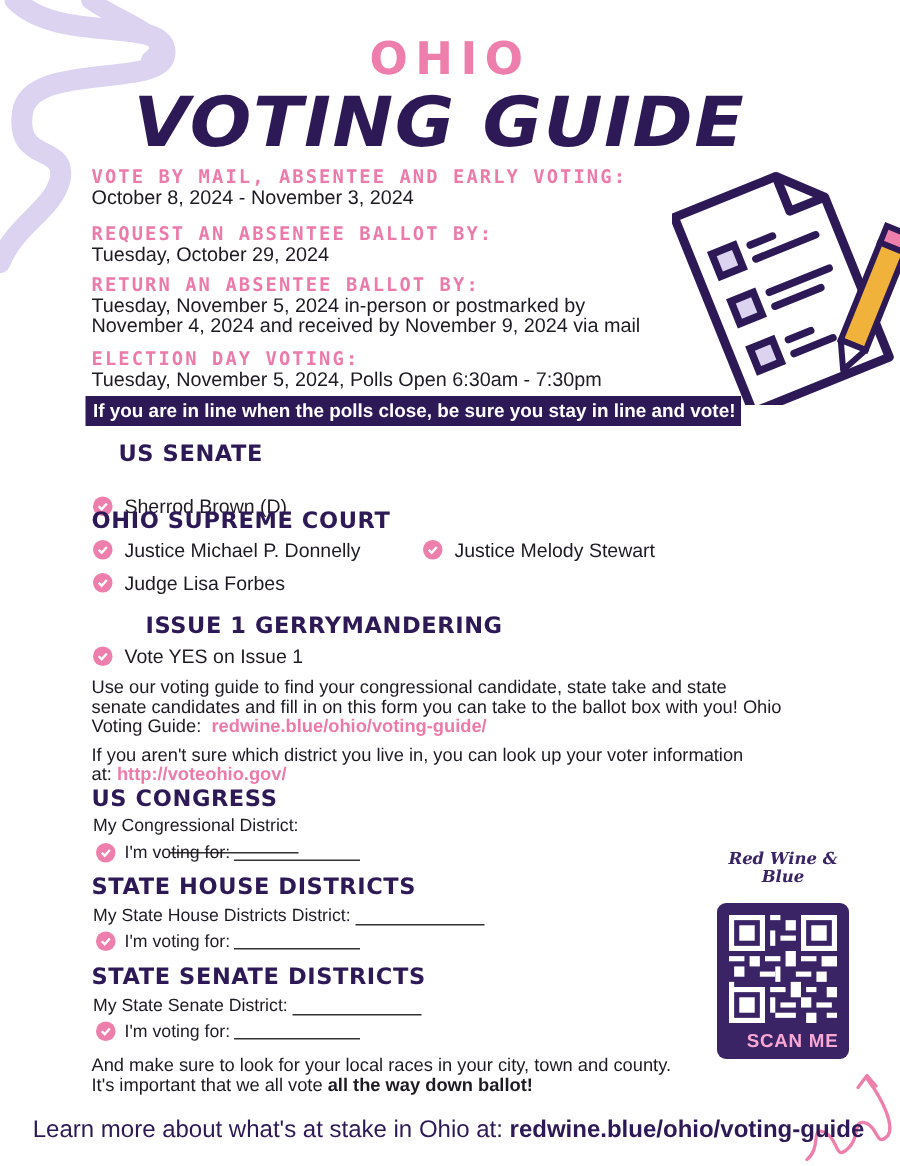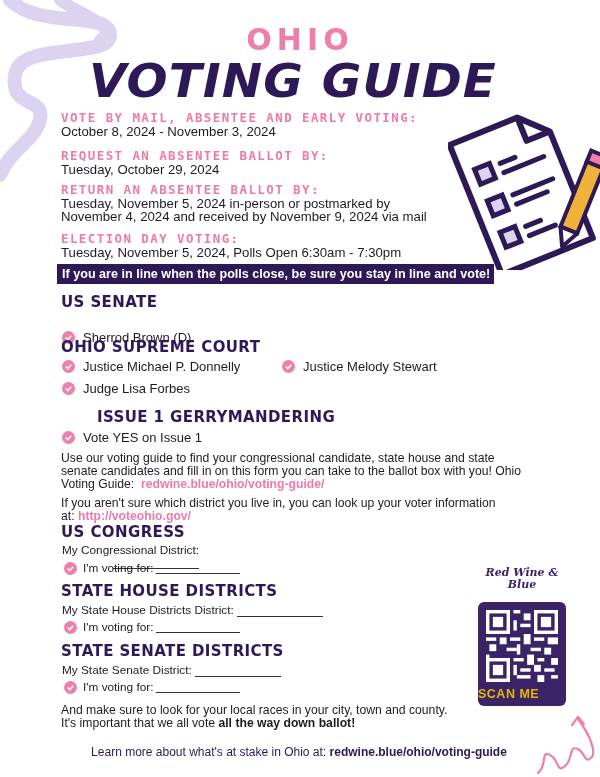--- a/index.html
+++ b/index.html
@@ -13,23 +13,23 @@
   .banner{position:absolute;left:57px;top:264px;width:437px;height:20px;background:#2e1957;color:#fff;font-weight:bold;font-size:12.6px;line-height:20px;padding-left:5px;box-sizing:border-box;white-space:nowrap;}
   .sec-h{position:absolute;left:61px;font-family:"DejaVu Sans",sans-serif;font-weight:bold;font-size:15px;color:#2e1957;letter-spacing:0.4px;line-height:18px;white-space:nowrap;}
   .check-item{position:absolute;display:flex;align-items:center;font-size:13px;color:#1e1a24;white-space:nowrap;}
   .check{width:13px;height:13px;border-radius:50%;background:#ee7eab;display:inline-flex;align-items:center;justify-content:center;margin-right:8px;flex-shrink:0;}
   .para{position:absolute;left:61px;font-size:12.2px;line-height:13px;color:#1e1a24;width:500px;}
   .link{color:#ec7aaa;font-weight:bold;}
   .field{position:absolute;font-size:11.8px;color:#1e1a24;white-space:nowrap;display:flex;align-items:flex-end;}
   .blank{display:inline-block;border-bottom:1px solid #333;height:11px;margin-left:3px;}
   .qr-box{position:absolute;left:478px;top:602px;width:88px;height:104px;background:#3a2466;border-radius:6px;}
   .qr-inner{position:absolute;left:8px;top:8px;width:72px;height:72px;}
-  .scan{position:absolute;left:0;top:85px;width:81px;text-align:left;color:#eab308;font-size:12.5px;font-weight:bold;letter-spacing:0.5px;}
+  .scan{position:absolute;left:0;top:85px;width:81px;text-align:right;color:#f9a8d4;font-size:12.5px;font-weight:bold;letter-spacing:0.5px;}
   .bottom-note{position:absolute;left:61px;top:704px;font-size:12.2px;line-height:13px;color:#1e1a24;}
-  .footer{position:absolute;left:0;top:745px;width:598px;text-align:center;font-size:12px;color:#2e1957;}
+  .footer{position:absolute;left:0;top:745px;width:598px;text-align:center;font-size:16px;color:#2e1957;}
   .footer b{color:#2e1957;}
 </style>
 </head>
 <body>
 
 <svg class="scribble" width="130" height="200" viewBox="0 0 130 200">
   <path d="M10 0 C 40 30, 110 10, 110 35 C 110 60, 20 40, 15 75 C 10 110, 45 95, 40 120 C 35 140, 10 150, 0 175" fill="none" stroke="#dcd3f0" stroke-width="14" stroke-linecap="round"></path>
   <path d="M60 0 C 80 15, 120 25, 100 40" fill="none" stroke="#dcd3f0" stroke-width="12" stroke-linecap="round"></path>
 </svg>
 
@@ -70,21 +70,21 @@
   <div class="date-value">Tuesday, November 5, 2024 in-person or postmarked by</div>
   <div class="date-value">November 4, 2024 and received by November 9, 2024 via mail</div>
 </div>
 <div class="date-block" style="top:232px;">
   <div class="date-label">ELECTION DAY VOTING:</div>
   <div class="date-value">Tuesday, November 5, 2024, Polls Open 6:30am - 7:30pm</div>
 </div>
 
 <div class="banner">If you are in line when the polls close, be sure you stay in line and vote!</div>
 
-<div class="sec-h" style="top:293px;">US SENATE</div>
+<div class="sec-h" style="top:293px;margin-left:18px;">US SENATE</div>
 <div class="check-item" style="left:62px;top:330px;">
   <span class="check">
       <svg width="9" height="9" viewBox="0 0 10 10">
         <path d="M2 5 L4.2 7.2 L8 3" fill="none" stroke="#fff" stroke-width="1.8"></path>
       </svg>
     </span>
   <span>Sherrod Brown (D)</span>
 </div>
 
 <div class="sec-h" style="top:338px;">OHIO SUPREME COURT</div>
@@ -117,21 +117,21 @@
 <div class="check-item" style="left:62px;top:430px;">
   <span class="check">
       <svg width="9" height="9" viewBox="0 0 10 10">
         <path d="M2 5 L4.2 7.2 L8 3" fill="none" stroke="#fff" stroke-width="1.8"></path>
       </svg>
     </span>
   <span>Vote YES on Issue 1</span>
 </div>
 
 <div class="para" style="top:452px;">
-  <div>Use our voting guide to find your congressional candidate, state house and state</div>
+  <div>Use our voting guide to find your congressional candidate, state take and state</div>
   <div>senate candidates and fill in on this form you can take to the ballot box with you! Ohio</div>
   <div><span>Voting Guide:</span>&nbsp;&nbsp;<span class="link">redwine.blue/ohio/voting-guide/</span></div>
 </div>
 
 <div class="para" style="top:497px;">
   <div>If you aren't sure which district you live in, you can look up your voter information</div>
   <div><span>at:</span> <span class="link">http://voteohio.gov/</span></div>
 </div>
 
 <div class="sec-h" style="top:523px;">US CONGRESS</div>

